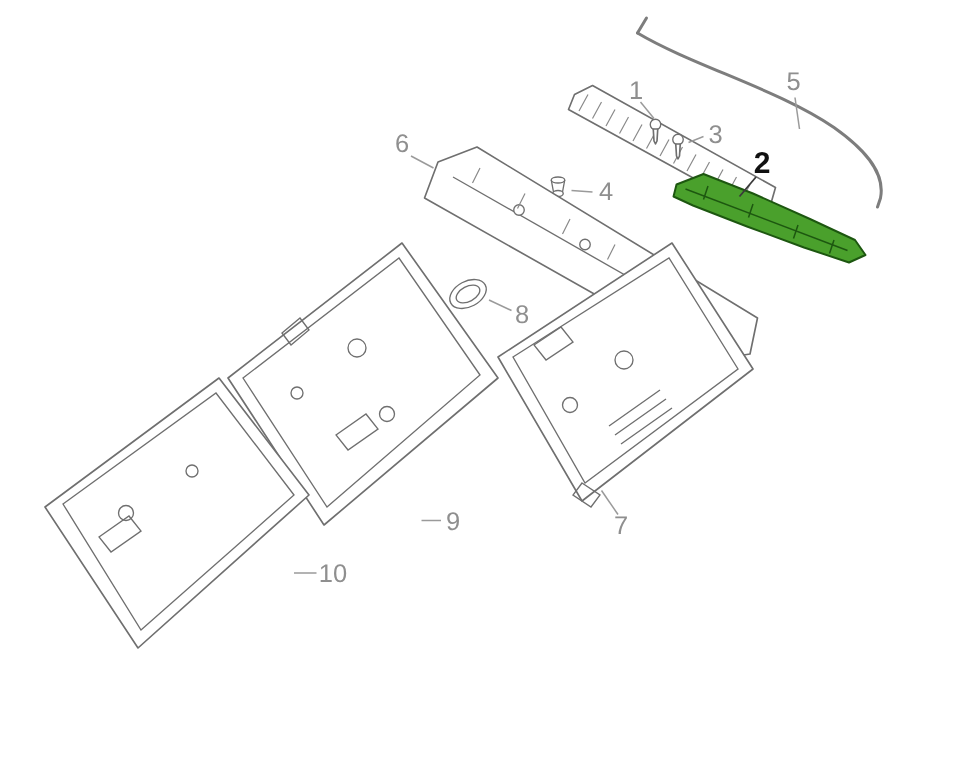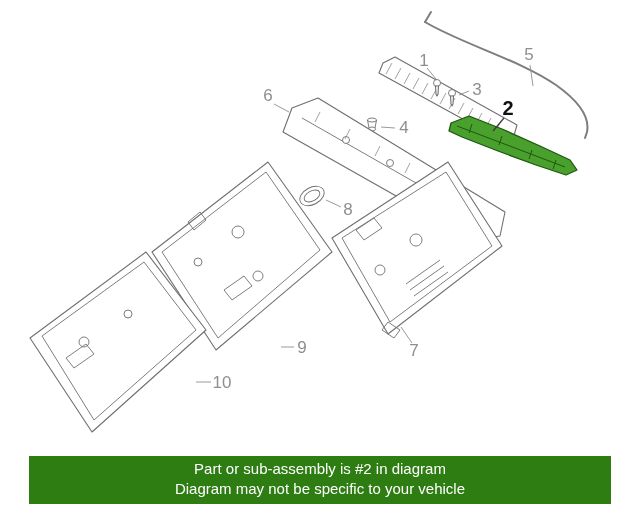--- a/index.html
+++ b/index.html
@@ -126,18 +126,14 @@
     <text class="callout" x="477" y="95">3</text>
     <text class="callout" x="404" y="133">4</text>
     <text class="callout" x="529" y="60">5</text>
     <text class="callout" x="268" y="101">6</text>
     <text class="callout" x="414" y="356">7</text>
     <text class="callout" x="348" y="215">8</text>
     <text class="callout" x="302" y="353">9</text>
     <text class="callout" x="222" y="388">10</text>
   </svg>
 
-  <div class="banner" style="background-color: rgb(46, 125, 19); color: rgb(255, 255, 255);">
-    <div>Part or sub-assembly is #2 in diagram</div>
-    <div>Diagram may not be specific to your vehicle</div>
-  </div>
 
 </div>
 
 </body></html>

